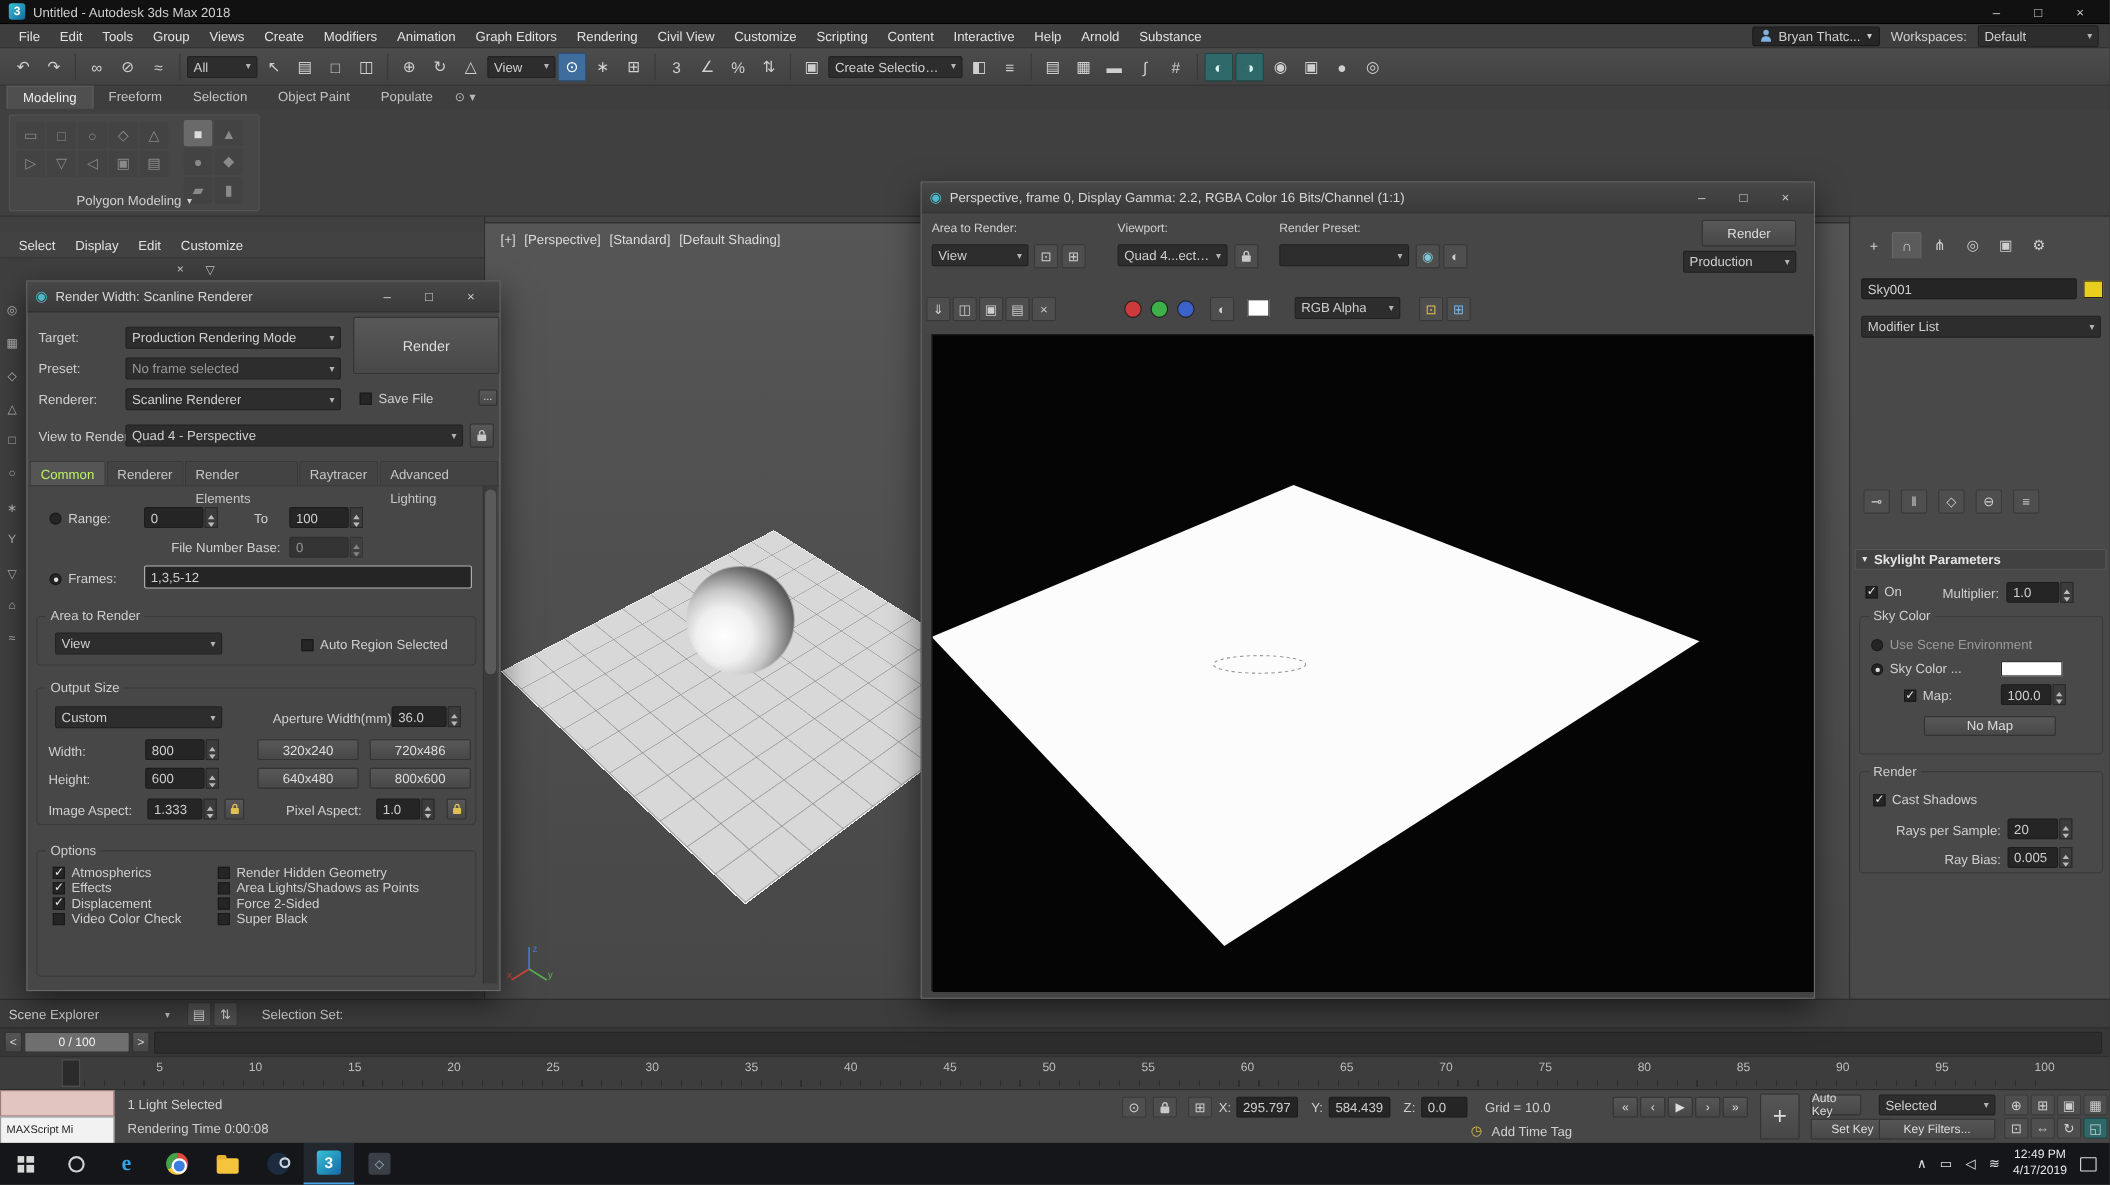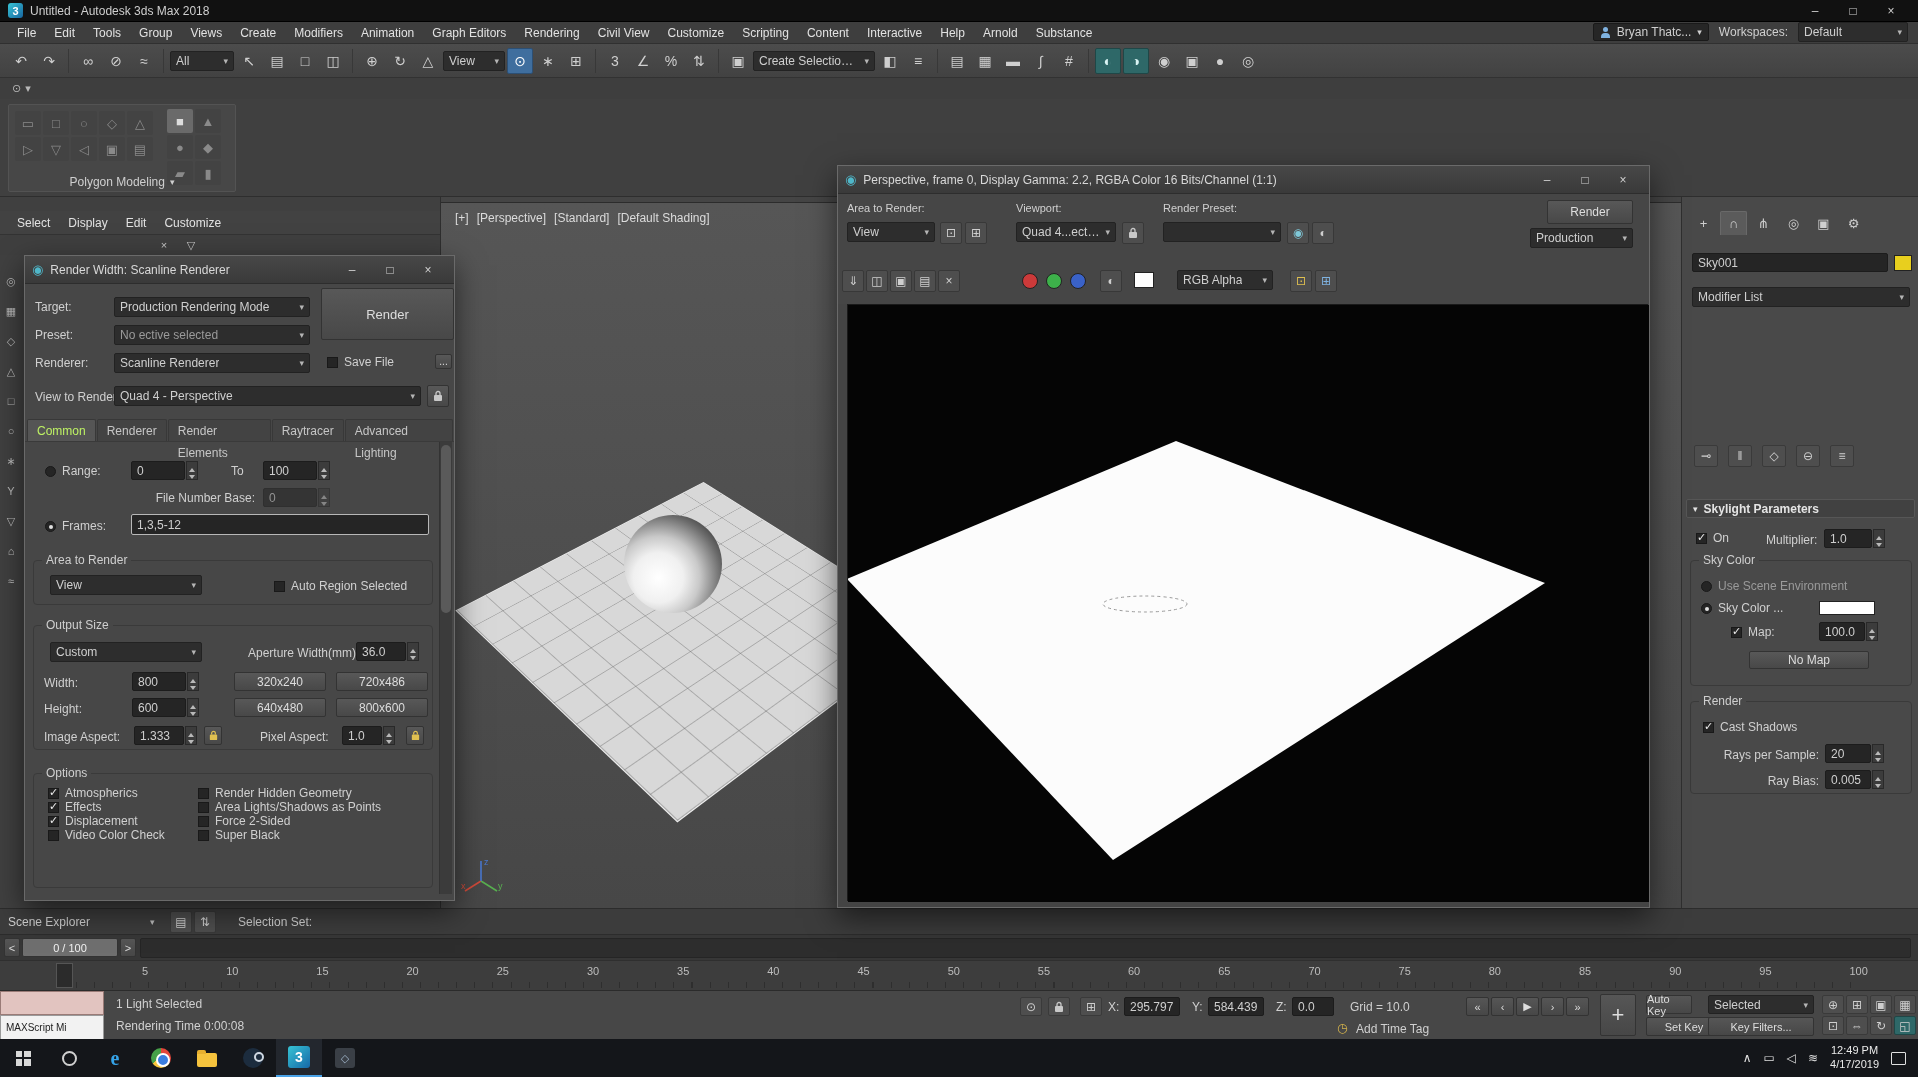--- a/index.html
+++ b/index.html
@@ -8,21 +8,21 @@
 .a{position:absolute}
 .lb{color:#d0d0d0;white-space:nowrap}
 .dim{color:#9a9a9a}
 
 #titlebar{position:absolute;left:0;top:0;width:1918px;height:22px;background:#111;display:flex;align-items:center;padding:0 8px;gap:7px;border-bottom:1px solid #000}
 #applogo{width:15px;height:15px;border-radius:3px;background:linear-gradient(135deg,#38c5d6,#17659f);color:#fff;font-weight:bold;font-size:11px;display:flex;align-items:center;justify-content:center}
 #titlebar .wtext{color:#cfcfcf;font-size:12px}
 .wbtns{margin-left:auto;display:flex}
 .wb{width:38px;height:100%;min-height:20px;display:flex;align-items:center;justify-content:center;color:#cfcfcf;font-size:12px}
 
-#menubar{position:absolute;left:0;top:22px;width:1918px;height:22px;background:#3e3e3e;display:flex;align-items:flex-start;border-bottom:1px solid #303030}
+#menubar{position:absolute;left:0;top:22px;width:1918px;height:22px;background:#3e3e3e;display:flex;align-items:center;border-bottom:1px solid #303030}
 .menus{display:flex;align-items:center;padding-left:8px}
 .mitem{padding:0 9px;height:22px;line-height:22px;color:#e2e2e2}
 #menu-right{margin-left:auto;display:flex;align-items:center;gap:10px;padding-right:10px}
 .chip{display:flex;align-items:center;gap:6px;background:#262626;border:1px solid #1a1a1a;border-radius:2px;height:18px;padding:0 6px;color:#cfcfcf}
 .person{width:11px;height:11px;position:relative}
 .person::before{content:"";position:absolute;left:3px;top:0;width:5px;height:5px;border-radius:50%;background:#7fb2e0}
 .person::after{content:"";position:absolute;left:1px;top:6px;width:9px;height:5px;border-radius:4px 4px 0 0;background:#7fb2e0}
 
 #toolbar{position:absolute;left:0;top:44px;width:1918px;height:34px;background:linear-gradient(#4c4c4c,#424242);border-bottom:1px solid #323232;display:flex;align-items:center;padding:0 8px;gap:2px}
 .tbi{width:26px;height:26px;display:flex;align-items:center;justify-content:center;border-radius:2px;color:#cfcfcf;font-size:14px;border:1px solid transparent}
@@ -232,20 +232,27 @@
     <span class="tsep"></span>
     <span class="tbi teal">◐</span>
     <span class="tbi teal">◑</span>
     <span class="tbi">◉</span>
     <span class="tbi">▣</span>
     <span class="tbi">●</span>
     <span class="tbi">◎</span>
   </div>
 
   <div id="ribtabs">
+    <div style="display:flex">
+        <span class="rtab active">Modeling</span>
+        <span class="rtab">Freeform</span>
+        <span class="rtab">Selection</span>
+        <span class="rtab">Object Paint</span>
+        <span class="rtab">Populate</span>
+      </div>
     <span class="ribext">
       <span>⊙</span>
       <span>▾</span>
     </span>
   </div>
   <div id="ribbody">
     <div id="ribpanel">
       <div class="ribgridL">
           <span class="ribico">▭</span>
           <span class="ribico">□</span>
@@ -335,21 +342,21 @@
 
     <span class="a lb" style="left:10px;top:44px">Target:</span>
     <span class="dd a" style="left:89px;top:41px;width:196px">
       <span class="ddl">Production Rendering Mode</span>
       <span class="ar">▾</span>
     </span>
     <span class="btn a" style="left:296px;top:32px;width:133px;height:52px;font-size:13px">Render</span>
 
     <span class="a lb" style="left:10px;top:72px">Preset:</span>
     <span class="dd a" style="left:89px;top:69px;width:196px">
-      <span class="ddl dim">No ective selected</span>
+      <span class="ddl dim">No frame selected</span>
       <span class="ar">▾</span>
     </span>
 
     <span class="a lb" style="left:10px;top:100px">Renderer:</span>
     <span class="dd a" style="left:89px;top:97px;width:196px">
       <span class="ddl">Scanline Renderer</span>
       <span class="ar">▾</span>
     </span>
     <span class="rowf" style="left:302px;top:99px">
       <span class="cb"></span>

